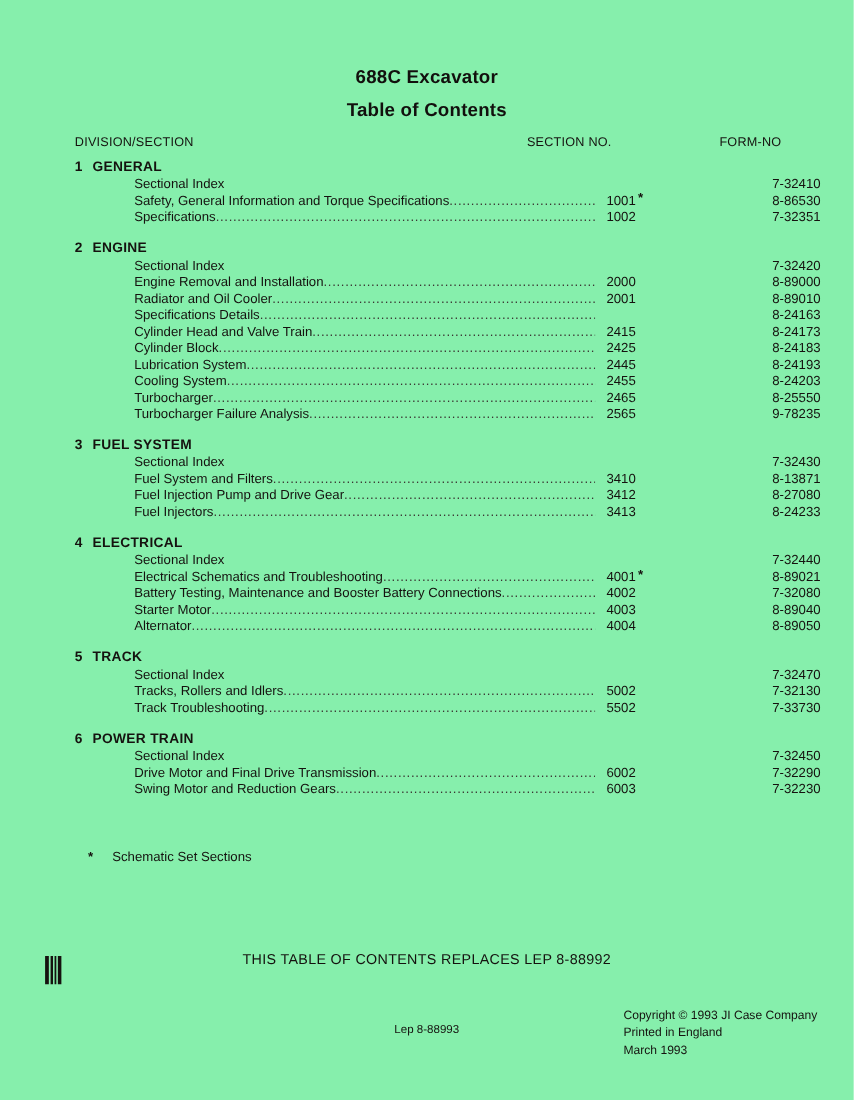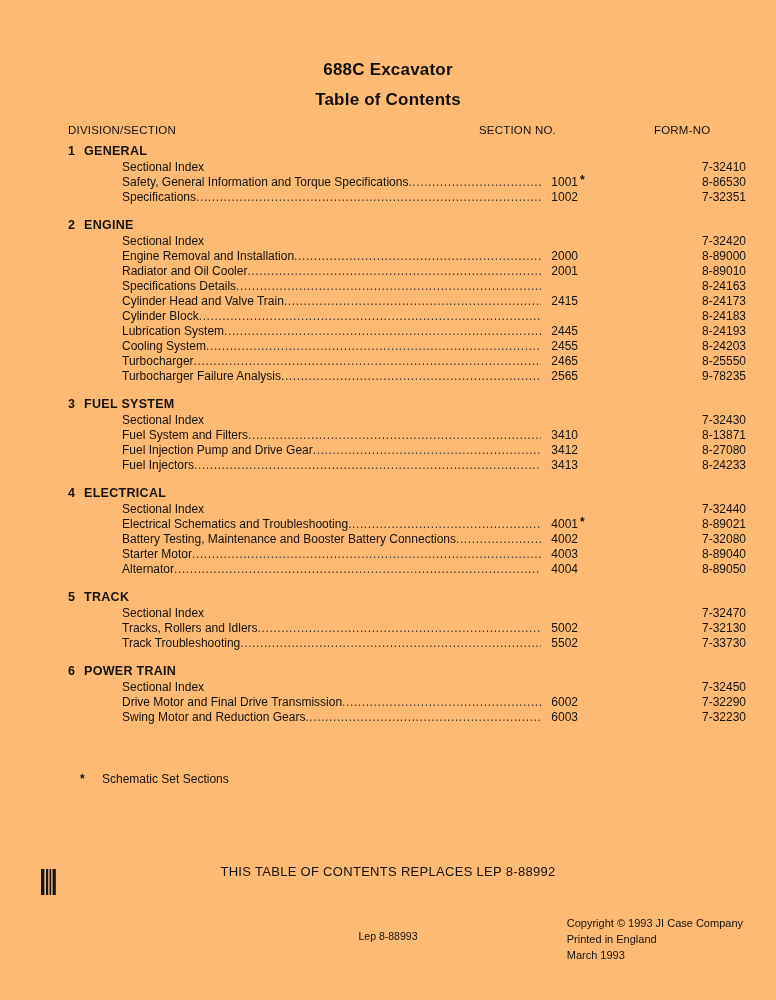--- a/index.html
+++ b/index.html
@@ -12,21 +12,21 @@
     height: 1000px;
     position: relative;
     font-family: "Liberation Sans", sans-serif;
     color: #15120f;
     overflow: hidden;
   }
 
   .page {
     position: absolute;
     inset: 0;
-    background: #fdba74;
+    background: #86efac;
   }
 
   
   .doc-title {
     position: absolute;
     left: 0;
     right: 0;
     text-align: center;
     font-weight: bold;
     font-size: 17px;
@@ -257,20 +257,21 @@
           <div class="entry-label-wrap"><span class="entry-label">Specifications Details</span><span class="leader">........................................................................................................................................................................................................</span></div>
           <span class="entry-form">8-24163</span>
         </div>
         <div class="entry">
           <div class="entry-label-wrap"><span class="entry-label">Cylinder Head and Valve Train</span><span class="leader">........................................................................................................................................................................................................</span></div>
           <span class="entry-section">2415</span>
           <span class="entry-form">8-24173</span>
         </div>
         <div class="entry">
           <div class="entry-label-wrap"><span class="entry-label">Cylinder Block</span><span class="leader">........................................................................................................................................................................................................</span></div>
+          <span class="entry-section">2425</span>
           <span class="entry-form">8-24183</span>
         </div>
         <div class="entry">
           <div class="entry-label-wrap"><span class="entry-label">Lubrication System</span><span class="leader">........................................................................................................................................................................................................</span></div>
           <span class="entry-section">2445</span>
           <span class="entry-form">8-24193</span>
         </div>
         <div class="entry">
           <div class="entry-label-wrap"><span class="entry-label">Cooling System</span><span class="leader">........................................................................................................................................................................................................</span></div>
           <span class="entry-section">2455</span>

